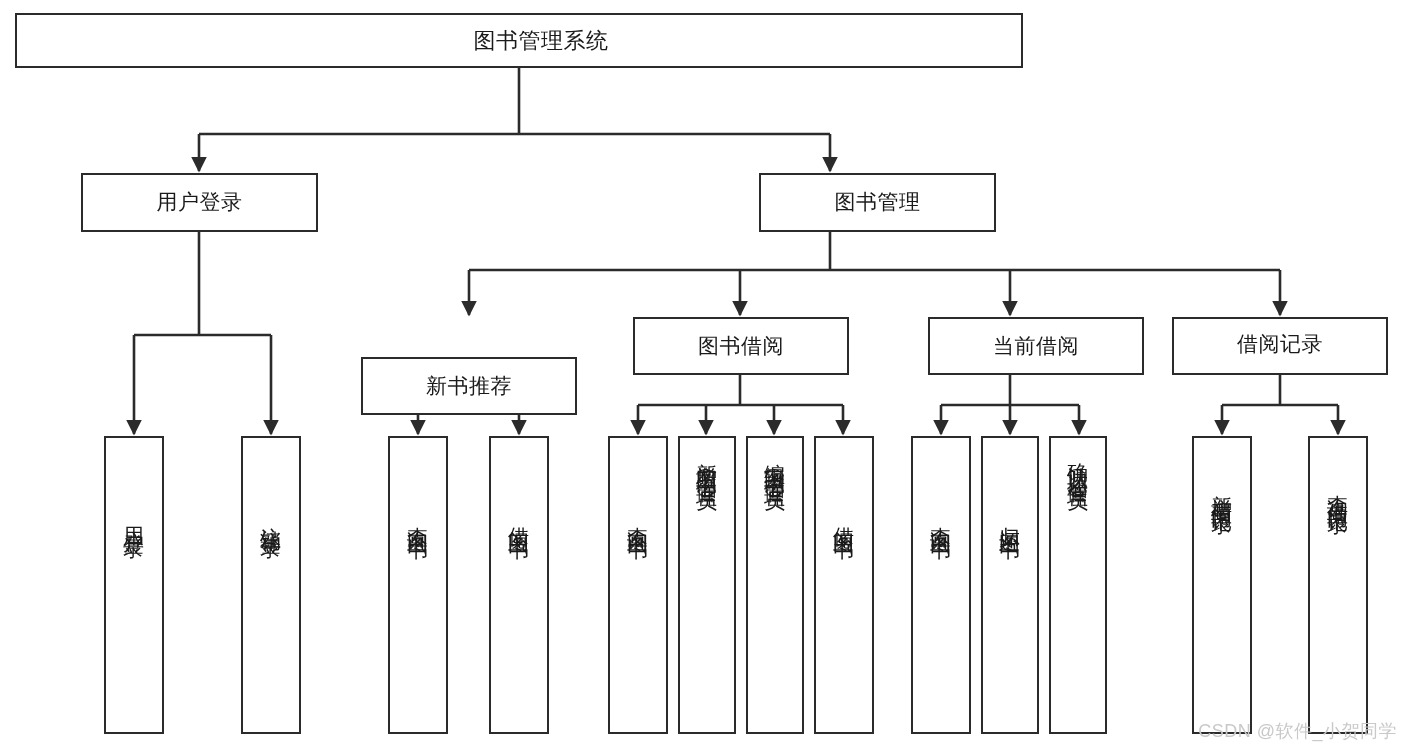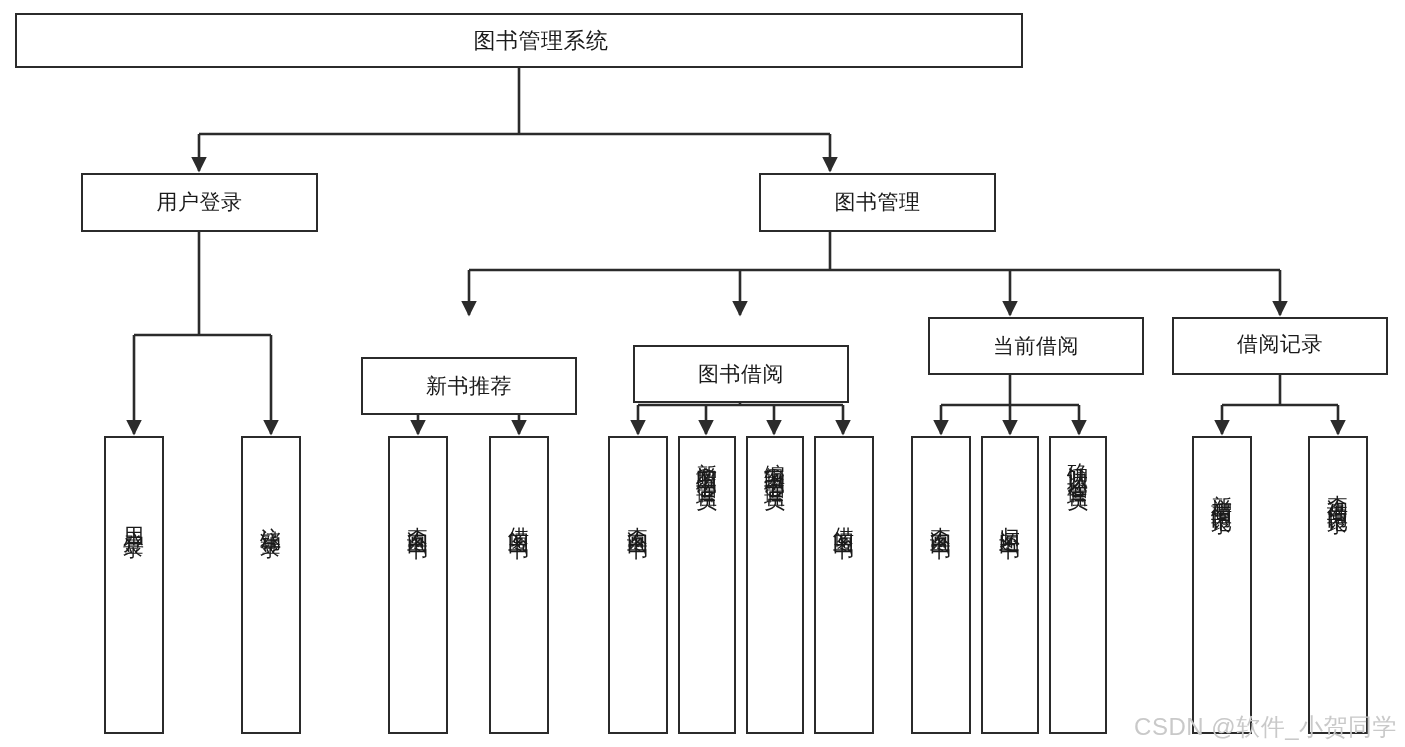--- a/index.html
+++ b/index.html
@@ -62,21 +62,21 @@
     line-height: 1;
     white-space: nowrap;
   }
   .node.vert.tall .node-label {
     padding-top: 0;
   }
   #watermark {
     position: absolute;
     right: 8px;
     bottom: 4px;
-    font-size: 24px;
+    font-size: 18px;
     color: #c9c9c9;
     letter-spacing: 0.5px;
     white-space: nowrap;
   }
 </style>
 </head>
 <body>
 
 <div id="canvas">
 
@@ -137,21 +137,21 @@
   <div class="node horiz" style="left:81px;top:173px;width:237px;height:59px;">
     <span class="node-label">用户登录</span>
   </div>
   <div class="node horiz" style="left:711px;top:173px;width:237px;height:59px;margin-left:48px;">
     <span class="node-label">图书管理</span>
   </div>
 
   <div class="node horiz" style="left:361px;top:317px;width:216px;height:58px;margin-top:40px;">
     <span class="node-label">新书推荐</span>
   </div>
-  <div class="node horiz" style="left:633px;top:317px;width:216px;height:58px;margin-top:28px;">
+  <div class="node horiz" style="left:633px;top:317px;width:216px;height:58px;">
     <span class="node-label">图书借阅</span>
   </div>
   <div class="node horiz" style="left:928px;top:317px;width:216px;height:58px;">
     <span class="node-label">当前借阅</span>
   </div>
   <div class="node horiz" style="left:1172px;top:317px;width:216px;height:58px;font-family:Liberation Mono, monospace;">
     <span class="node-label">借阅记录</span>
   </div>
 
   <div class="node vert" style="left:104px;top:436px;width:60px;height:298px;padding-top:72px;">

